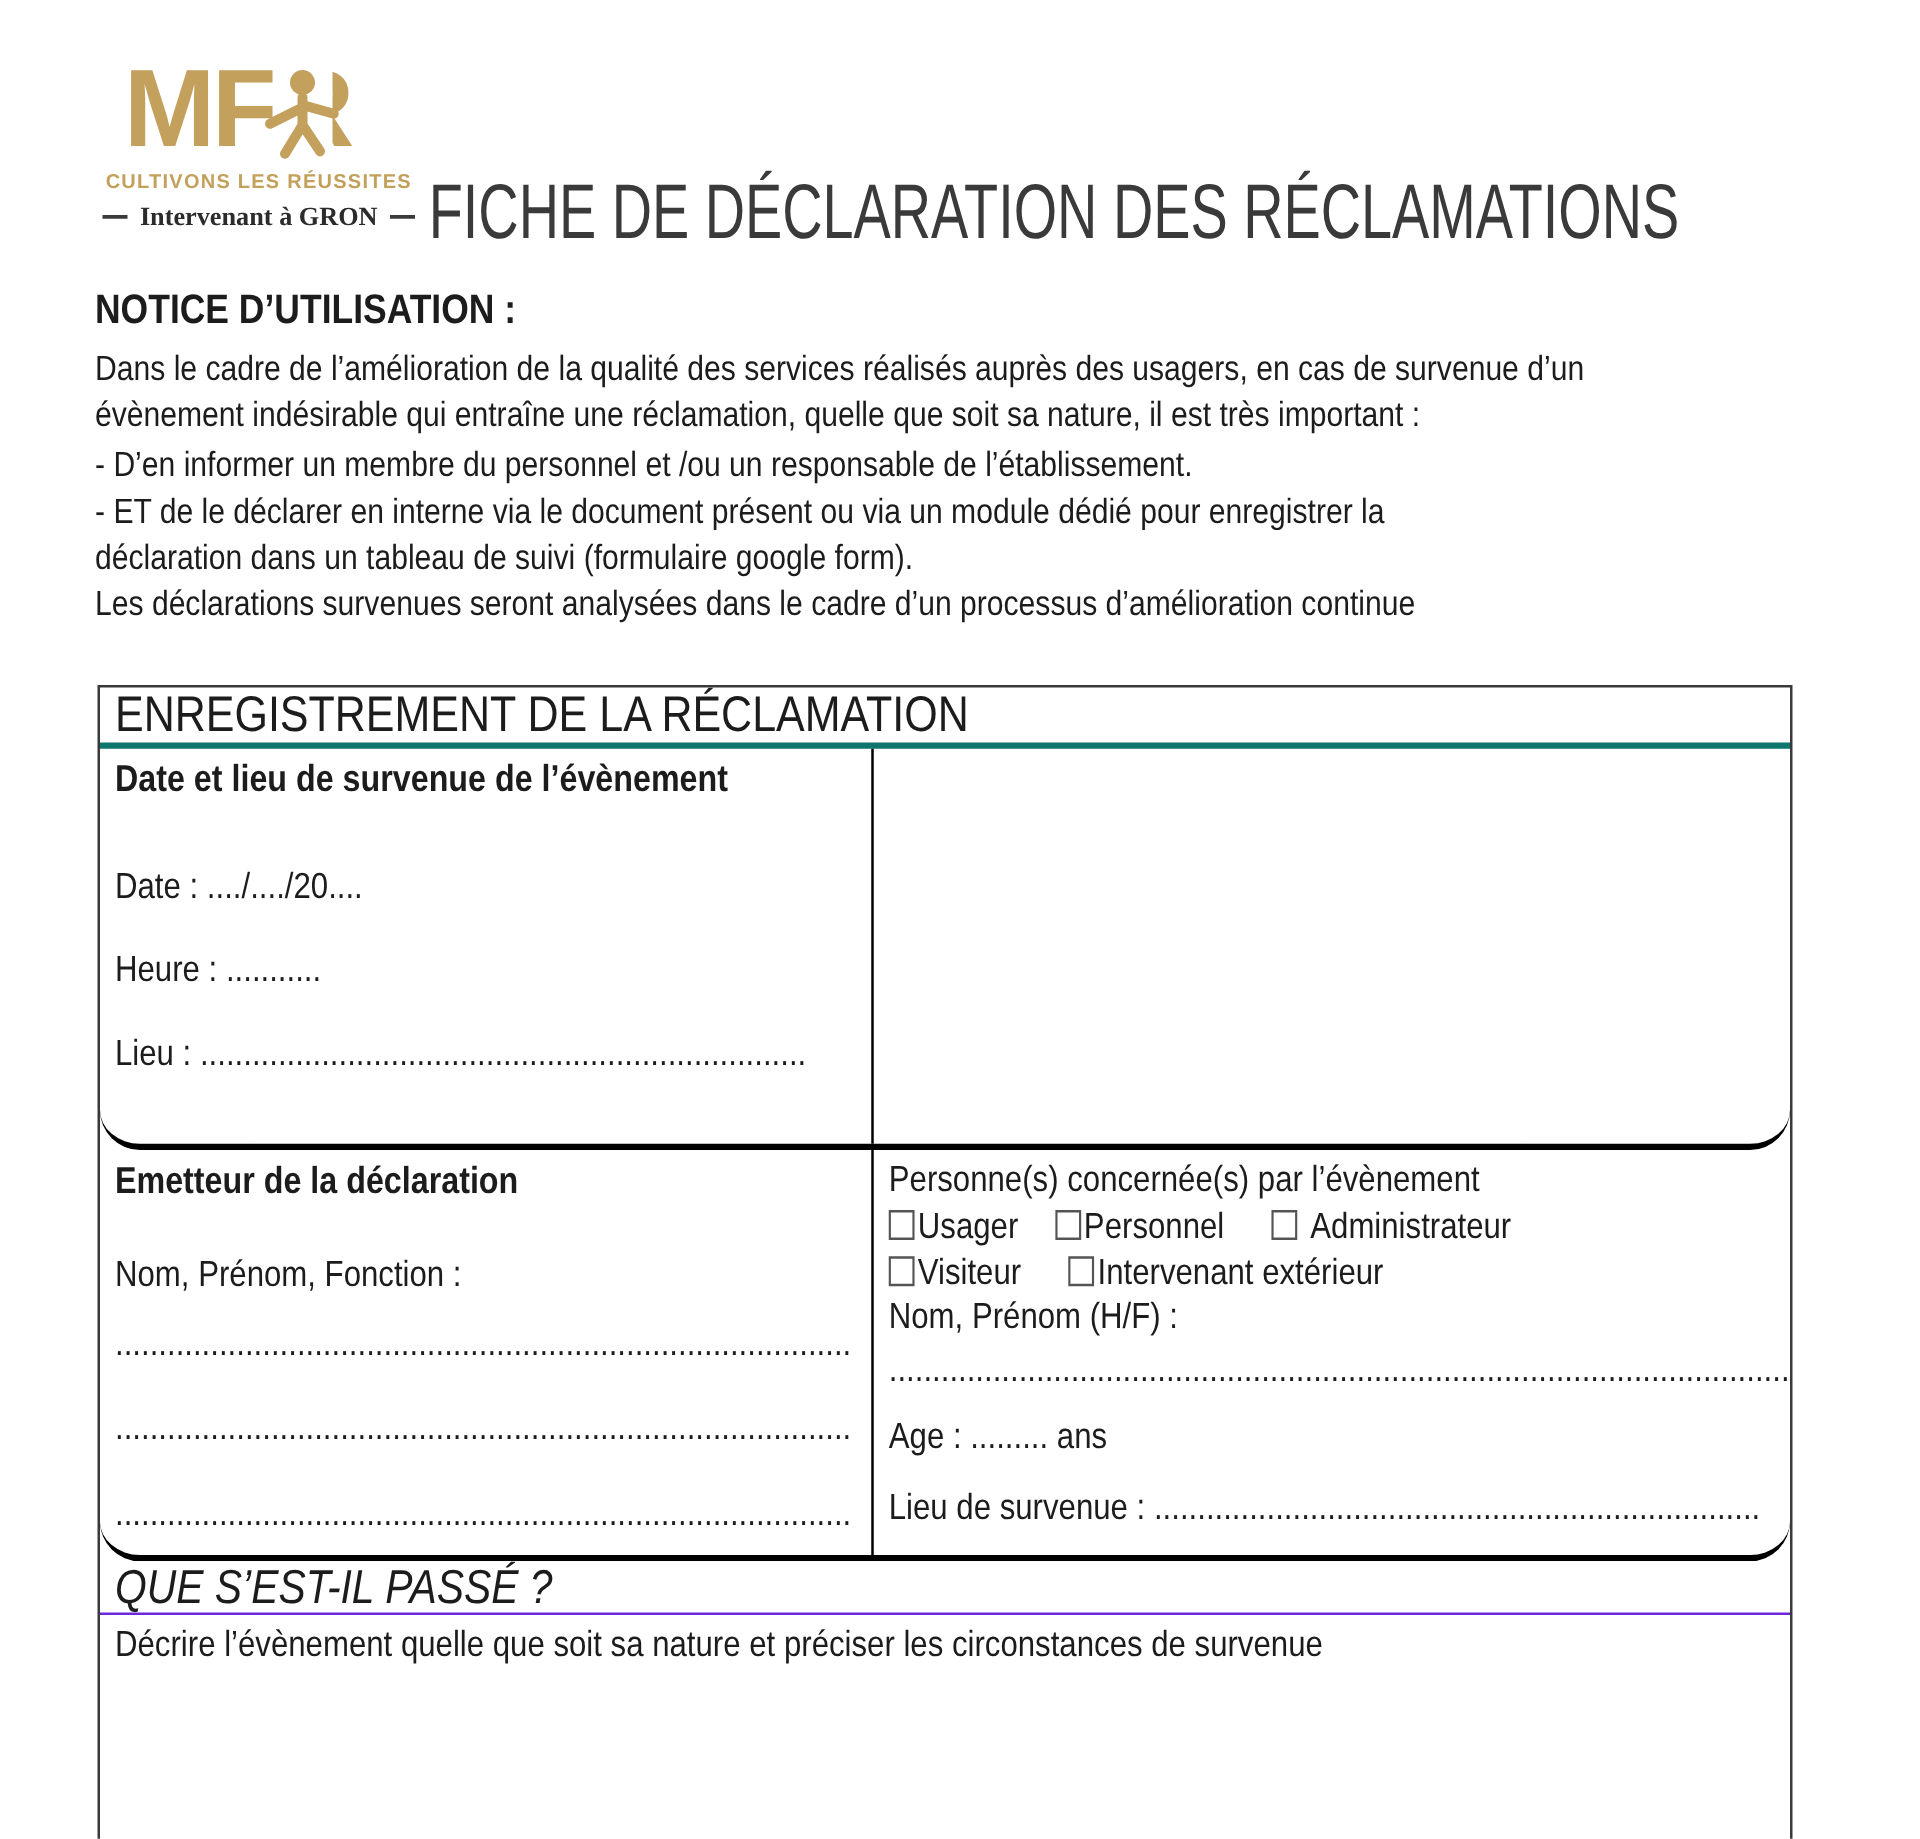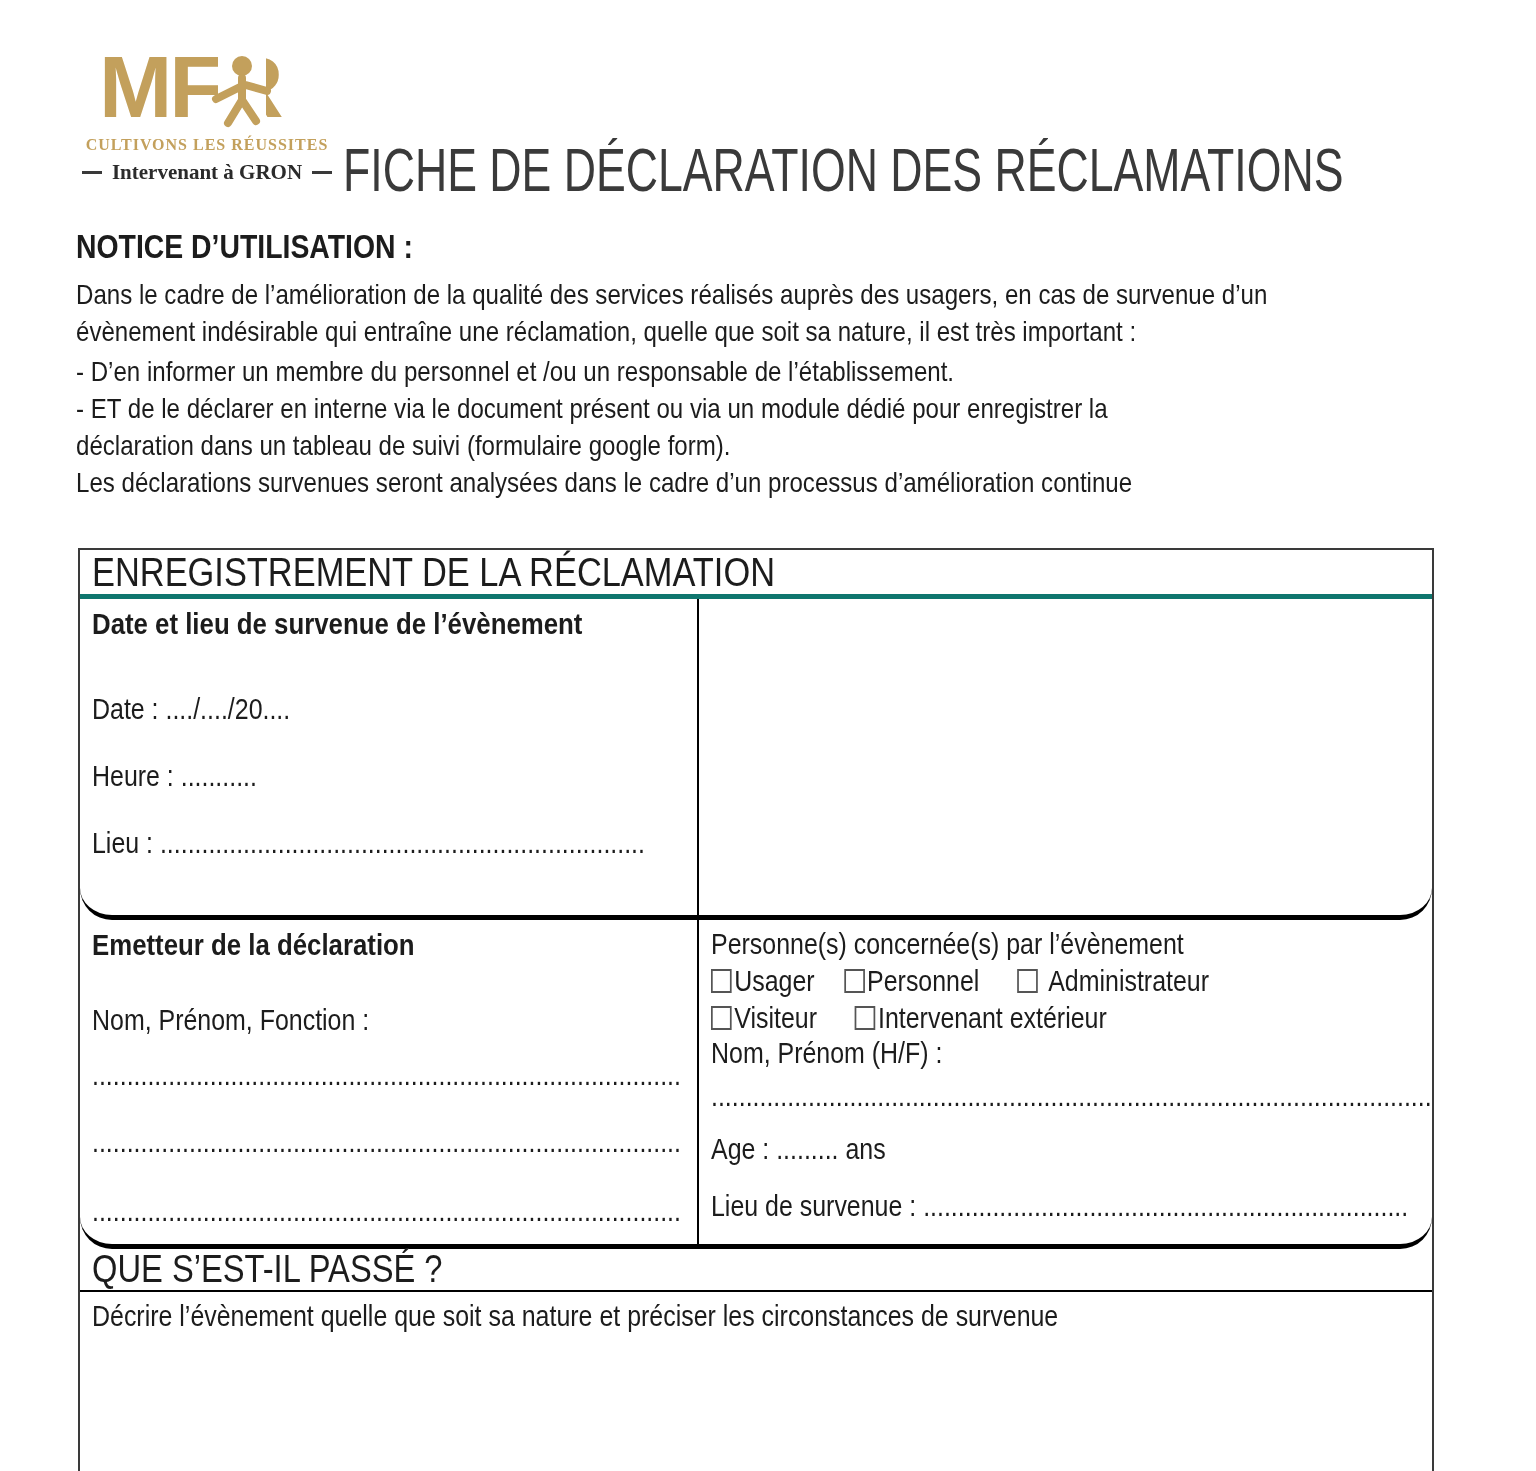--- a/index.html
+++ b/index.html
@@ -6,41 +6,41 @@
   body{width:1536px;height:1471px;overflow:hidden;position:relative;
        font-family:"Liberation Sans",sans-serif;color:#1c1c1c;}
   .page{position:absolute;inset:0;background:#fff;}
 
   
   .cx{display:block;transform:scaleX(0.86);transform-origin:0 0;white-space:pre;}
 
   
   .logo{position:absolute;left:82px;top:50px;width:250px;text-align:center;}
   .logo-tagline{display:block;margin-top:2px;color:#c3a05c;font-weight:bold;
-                font-size:16px;letter-spacing:1px;white-space:nowrap;font-family:Liberation Serif, serif;}
+                font-size:16px;letter-spacing:1px;white-space:nowrap;}
   .logo-subrow{display:flex;align-items:center;justify-content:center;gap:10px;margin-top:6px;}
   .logo-sub{font-family:"Liberation Serif",serif;font-weight:bold;font-size:21px;color:#2b2b2b;white-space:nowrap;}
   .dash{display:inline-block;width:40px;height:0;border-top:3px solid #3a3a3a;}
 
   
   .doc-title{position:absolute;left:343px;top:134px;margin:0;font-weight:400;
              font-size:62px;color:#3a3a3a;transform:scaleX(0.72);transform-origin:0 0;white-space:nowrap;}
 
   
   .notice{position:absolute;left:76px;top:228px;width:1420px;}
   .notice-heading{font-weight:bold;font-size:33px;margin-bottom:10px;}
   .nl{font-size:28px;line-height:37px;}
   .nl-gap{margin-top:3px;}
 
   
   .formtable{position:absolute;left:78px;top:548px;width:1356px;height:940px;
              border:2px solid #3a3a3a;box-sizing:border-box;display:flex;flex-direction:column;background:#fff;}
   .thead1{height:49px;border-bottom:5px solid #0f766e;display:flex;align-items:center;padding-left:12px;box-sizing:border-box;}
   .thead1 .cx{font-size:40px;}
-  .thead2{height:43px;border-bottom:2px solid #000000;display:flex;align-items:center;padding-left:12px;box-sizing:border-box;}
+  .thead2{height:43px;border-bottom:2px solid #6d28d9;display:flex;align-items:flex-start;padding-left:12px;box-sizing:border-box;font-style:italic;}
   .thead2 .cx{font-size:38px;}
   .cols{display:flex;box-sizing:border-box;border-radius:32px;}
   .r1{height:321px;border-bottom:5px solid #000;}
   .r2{height:329px;border-bottom:5px solid #000;}
   .cell{box-sizing:border-box;padding:8px 12px;overflow:hidden;font-size:29px;}
   .cell-left{width:619px;border-right:2px solid #000;flex:none;}
   .cell-right{flex:1;}
   .cell-title{font-weight:bold;font-size:30px;}
   .f-date{margin-top:52px;}
   .f-heure{margin-top:34px;}

